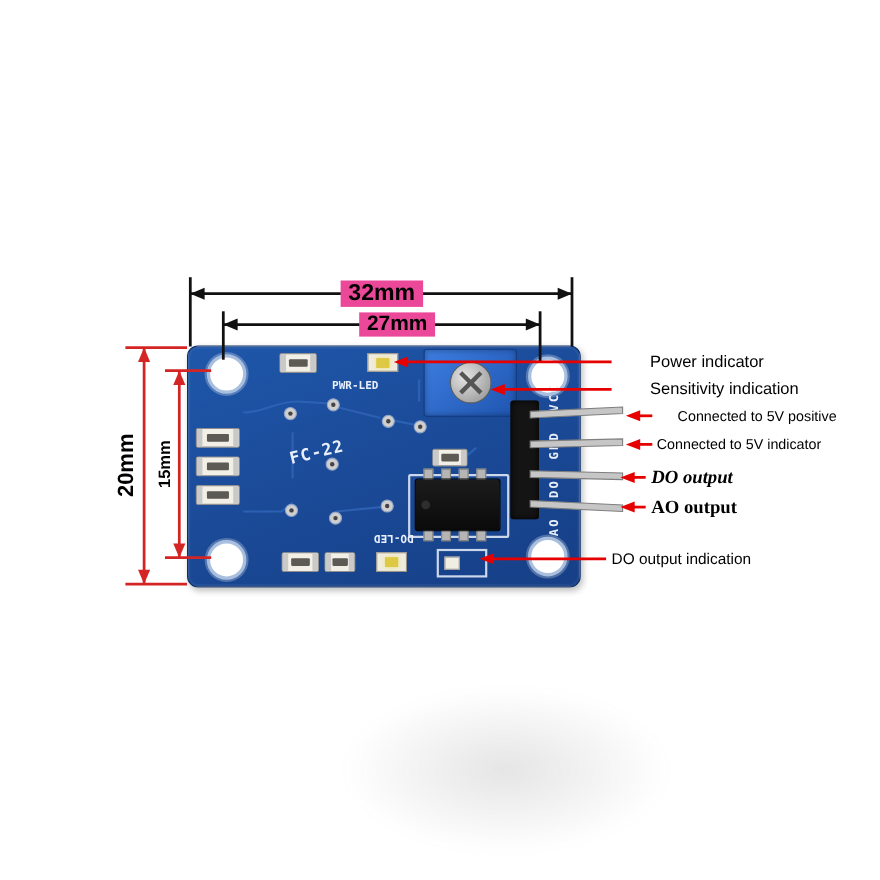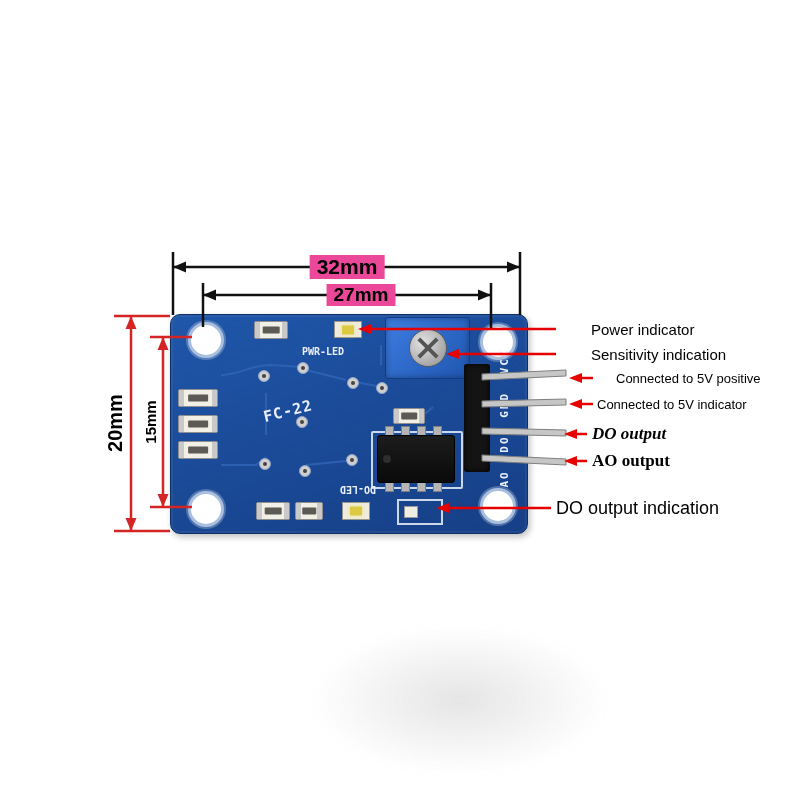--- a/index.html
+++ b/index.html
@@ -217,15 +217,15 @@
   <div class="dim" style="left:361px;top:295px;font-size:19px;">27mm</div>
   <div class="dim dim-rot" style="left:115px;top:423px;font-size:20px;background:transparent;">20mm</div>
   <div class="dim dim-rot" style="left:150px;top:422px;font-size:15px;background:transparent;">15mm</div>
 
   <div class="lbl lbl-md" style="left:565px;top:329px;">Power indicator</div>
   <div class="lbl lbl-md" style="left:565px;top:354px;">Sensitivity indication</div>
   <div class="lbl lbl-sm" style="left:616px;top:378px;">Connected to 5V positive</div>
   <div class="lbl lbl-sm" style="left:597px;top:404px;">Connected to 5V indicator</div>
   <div class="lbl lbl-bold" style="left:592px;top:434px;font-style:italic;">DO output</div>
   <div class="lbl lbl-bold" style="left:592px;top:461px;">AO output</div>
-  <div class="lbl" style="left:556px;top:508px;font-size:18px;">DO output indication</div>
+  <div class="lbl" style="left:556px;top:508px;font-size:14px;">DO output indication</div>
 
 </div>
 
 </body></html>

